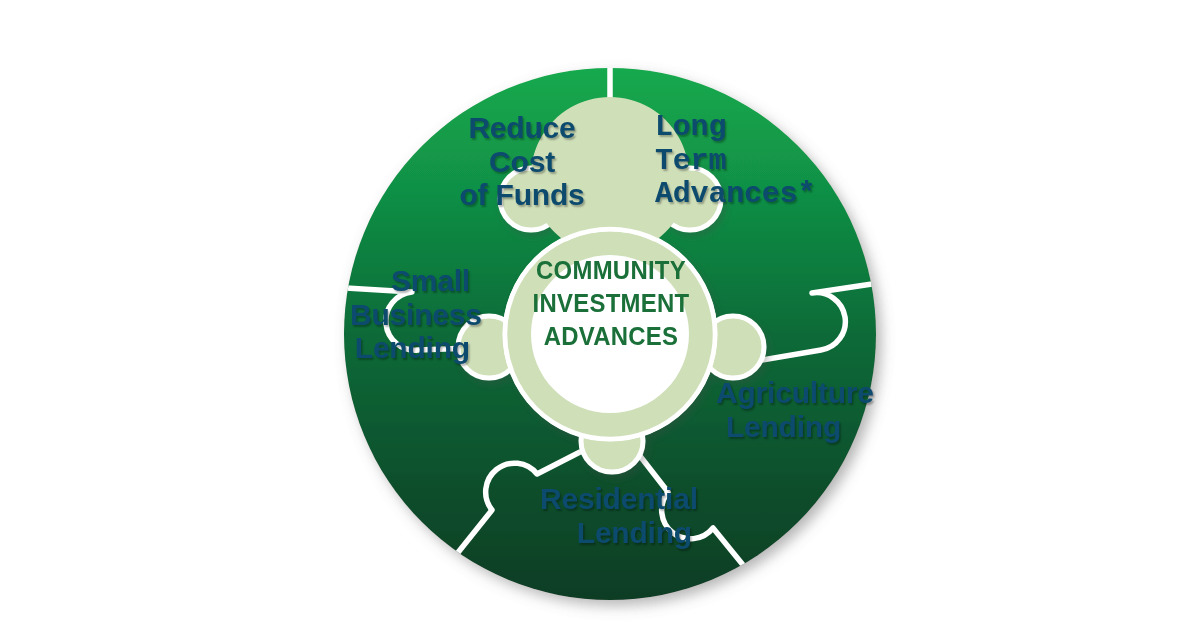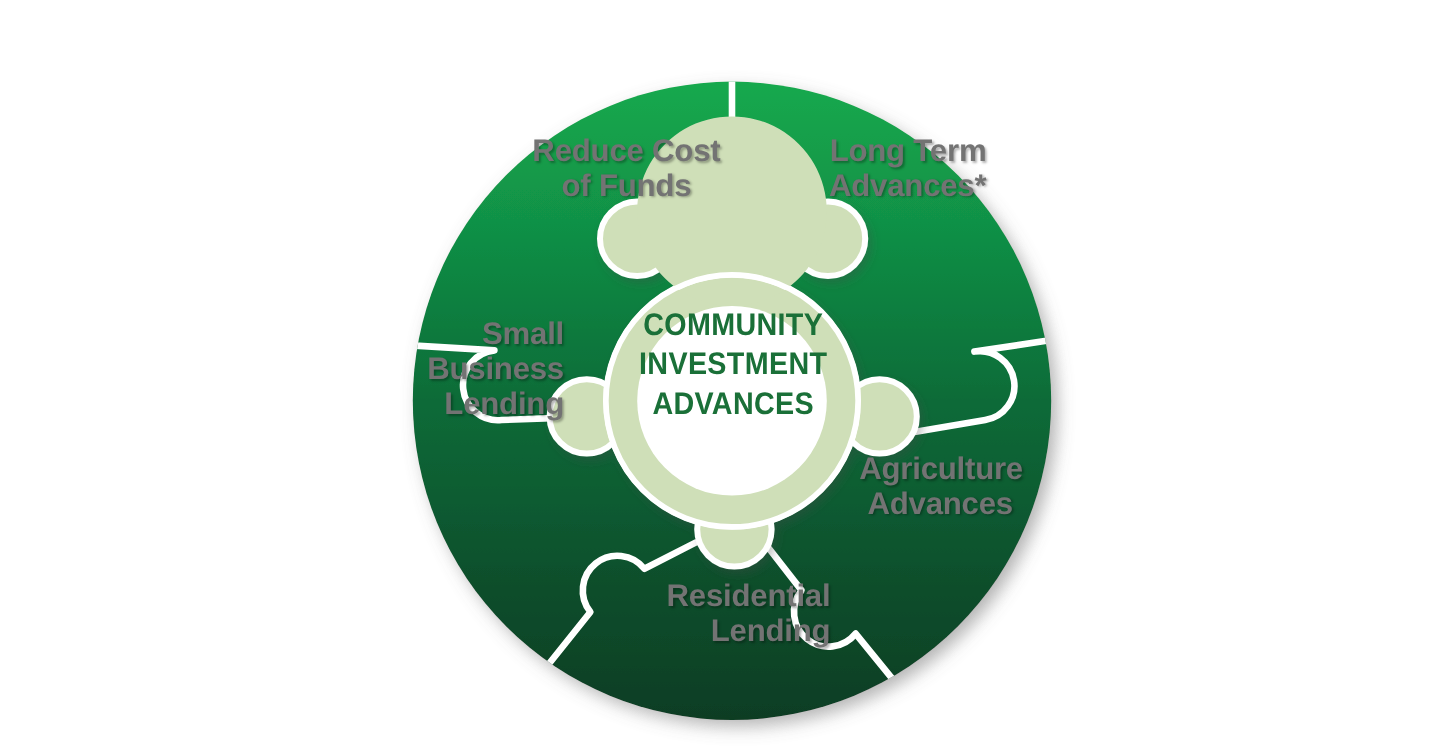--- a/index.html
+++ b/index.html
@@ -23,33 +23,33 @@
   #wheel {
     position: absolute;
     left: 0;
     top: 0;
     width: 1200px;
     height: 630px;
     display: block;
   }
   .seg-label {
     position: absolute;
-    color: #737373;
+    color: #0c4a6e;
     font-family: "Liberation Sans", sans-serif;
     font-weight: bold;
-    font-size: 26px;
+    font-size: 30px;
     line-height: 1.12;
     letter-spacing: -0.2px;
     text-align: center;
     text-shadow: 1.5px 1.5px 2px rgba(0,0,0,0.30);
     white-space: pre-line;
     pointer-events: auto;
   }
   #label-reduce-cost      { left: 437px; top: 111px; width: 170px; text-align: center; }
-  #label-long-term        { left: 672px; top: 111px; width: 150px; text-align: right; }
+  #label-long-term        { left: 655px; top: 111px; width: 150px; text-align: left; font-family: Liberation Mono, monospace; }
   #label-small-business   { left: 350px; top: 264px; width: 120px; text-align: right; }
   #label-agriculture      { left: 716px; top: 376px; width: 135px; text-align: center; }
   #label-residential      { left: 540px; top: 482px; width: 152px; text-align: right; }
 
   #center-text {
     position: absolute;
     left: 505px;
     top: 254px;
     width: 212px;
     text-align: center;
@@ -162,21 +162,21 @@
     </g>
   </svg>
 
   <div class="seg-label" id="label-reduce-cost">Reduce Cost
 of Funds</div>
 
   <div class="seg-label" id="label-long-term">Long Term
 Advances*</div>
 
   <div class="seg-label" id="label-agriculture">Agriculture
-Advances</div>
+Lending</div>
 
   <div class="seg-label" id="label-residential">Residential
 Lending</div>
 
   <div class="seg-label" id="label-small-business">Small
 Business
 Lending</div>
 
   <div id="center-text">COMMUNITY
 INVESTMENT

